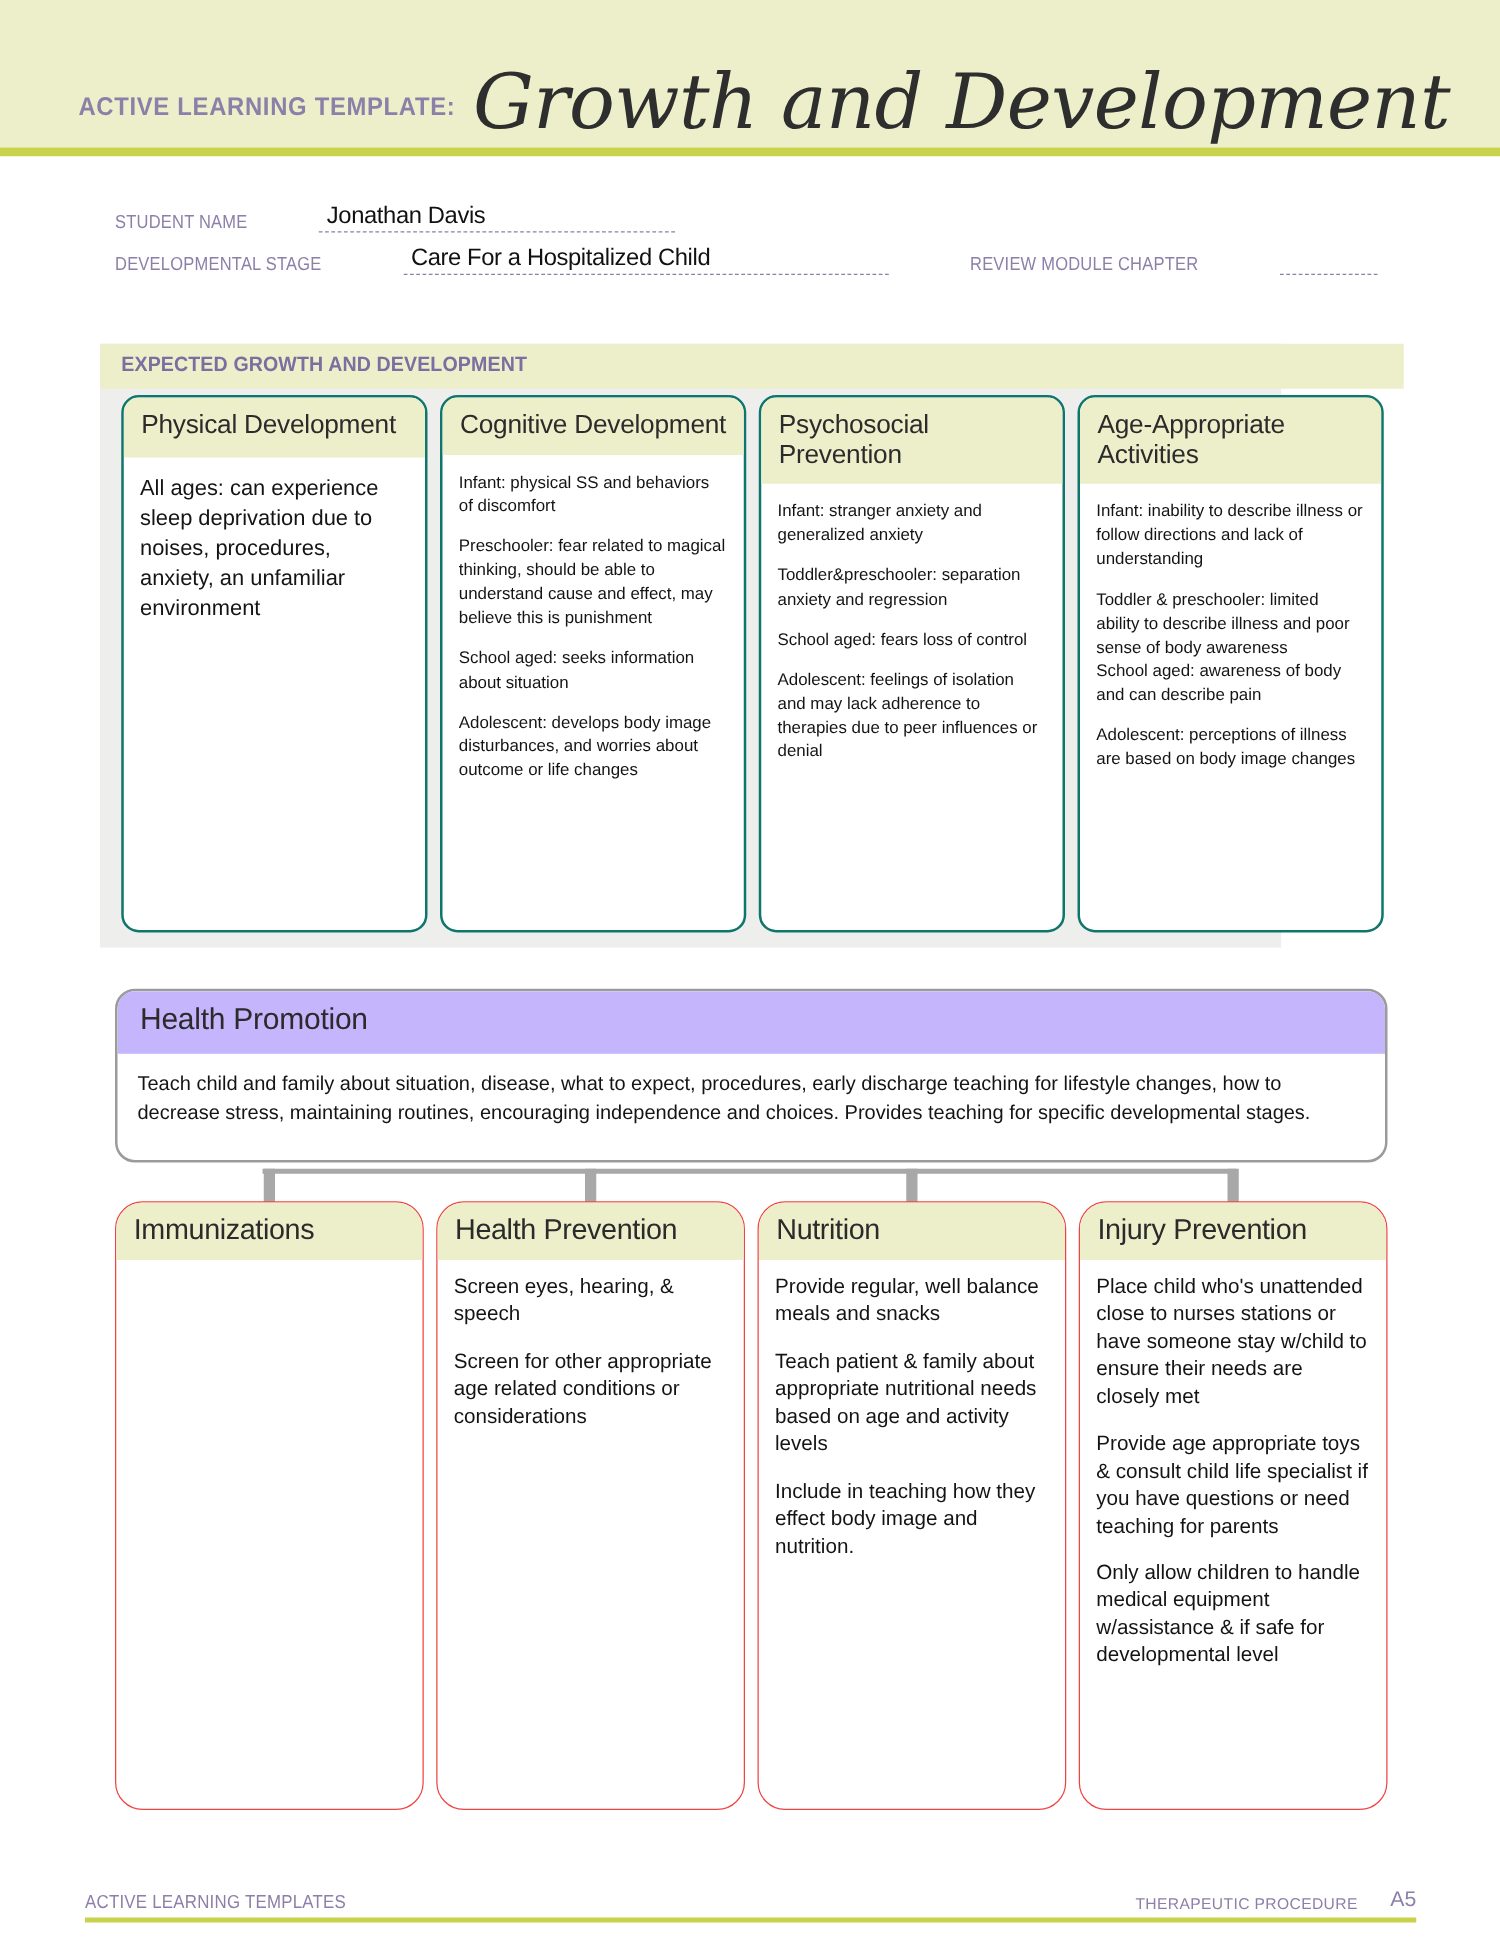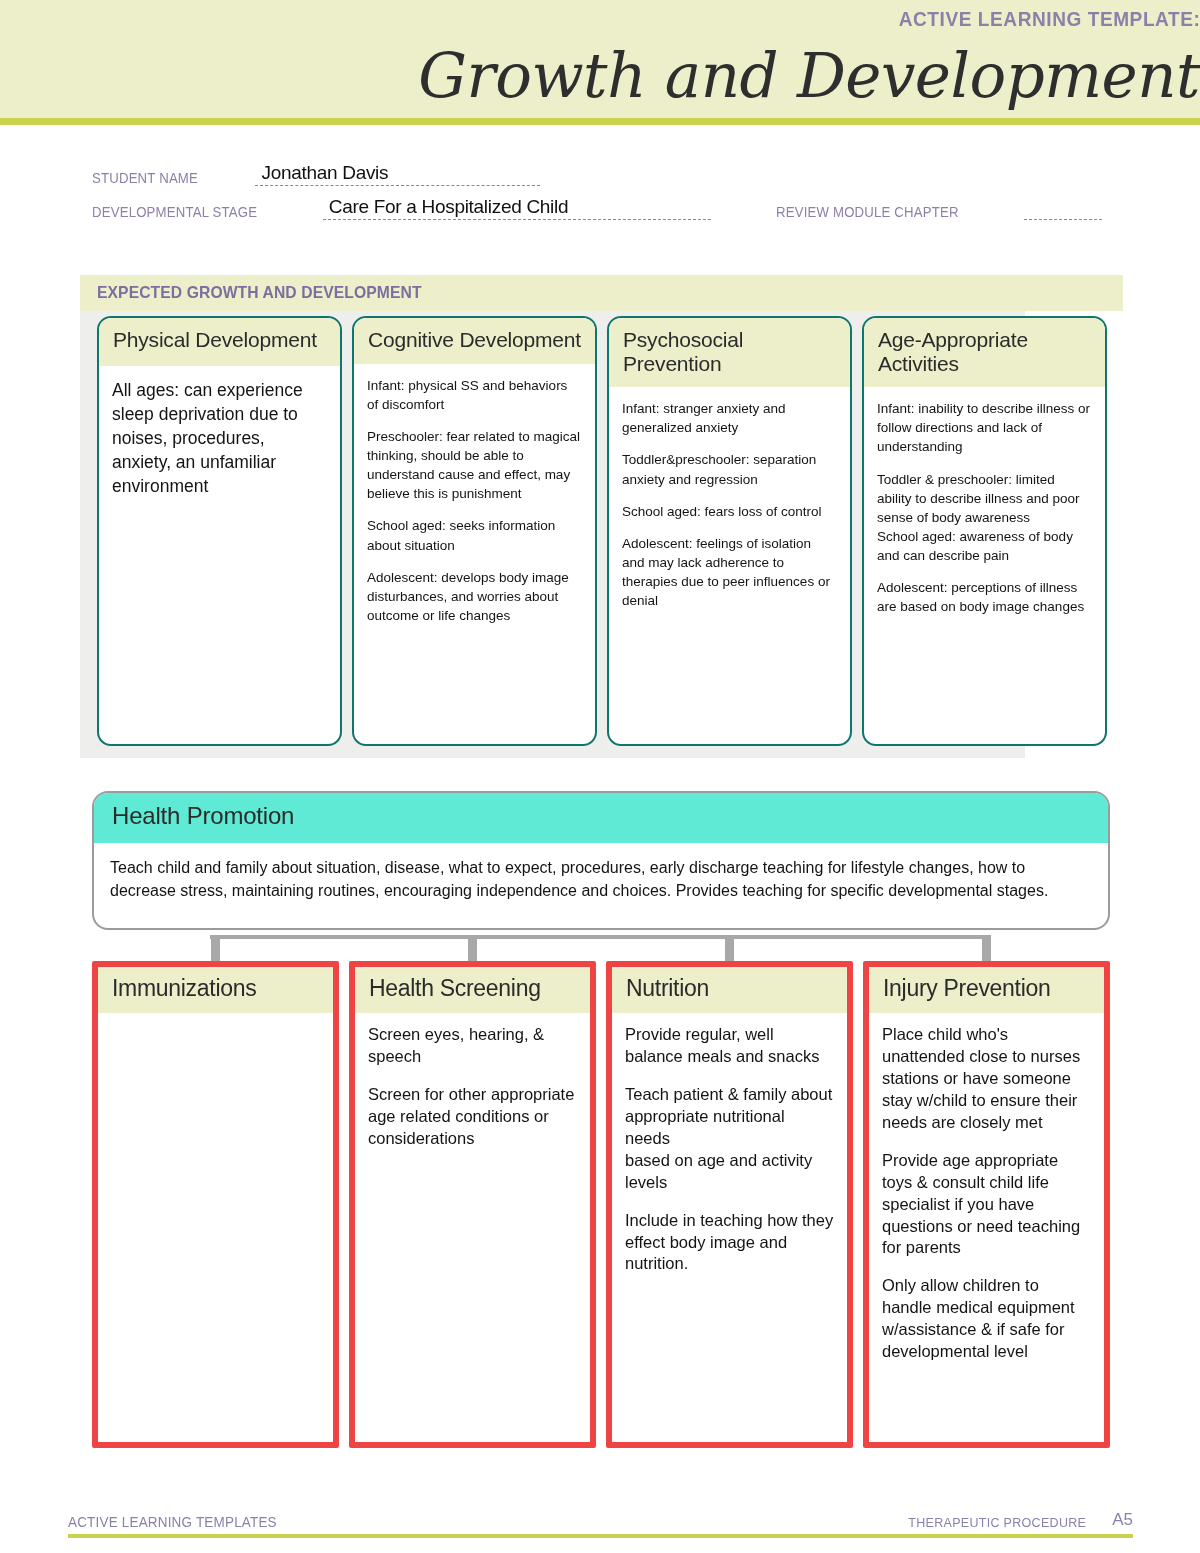--- a/index.html
+++ b/index.html
@@ -33,21 +33,20 @@
   }
   .header-inner {
     position: absolute;
     left: 0; top: 0;
     width: 1200px; height: 118px;
     display: flex;
     align-items: flex-end;
     justify-content: center;
     padding-bottom: 6px;
     box-sizing: border-box;
-    flex-direction: column;
   }
   .alt-label {
     font-size: 20.5px;
     letter-spacing: 0.6px;
     font-weight: bold;
     color: #8c7fa8;
     font-family: "Liberation Sans", sans-serif;
     transform: scaleX(0.93);
     transform-origin: right bottom;
     margin-bottom: 14px;
@@ -192,21 +191,21 @@
     left: 92px;
     top: 791px;
     width: 1018px;
     box-sizing: border-box;
     background: #ffffff;
     border: 2px solid #9b9b9b;
     border-radius: 16px;
     overflow: hidden;
   }
   .hp-head {
-    background: #5eead4;
+    background: #c4b5fd;
     padding: 9px 18px 13px 18px;
   }
   .hp-head .h {
     font-size: 24px;
     color: #2b2b2b;
     font-family: "Liberation Sans", sans-serif;
     letter-spacing: -0.2px;
   }
   .hp-body {
     padding: 13px 16px 26px 16px;
@@ -239,22 +238,22 @@
     left: 92px;
     top: 961px;
     width: 1018px;
     display: flex;
     gap: 10px;
   }
   .bcard {
     width: 247px;
     box-sizing: border-box;
     background: #ffffff;
-    border: 6px solid #ef4444;
-    border-radius: 2px;
+    border: 1px solid #ef4444;
+    border-radius: 22px;
     overflow: hidden;
     height: 487px;
   }
   .bcard-head {
     background: #ecefca;
     padding: 8px 14px 11px 14px;
   }
   .bcard-head .h {
     font-size: 23px;
     color: #2b2b2b;
@@ -421,21 +420,21 @@
 <div class="bottom-row">
 
   <div class="bcard">
     <div class="bcard-head">
       <div class="h">Immunizations</div>
     </div>
   </div>
 
   <div class="bcard">
     <div class="bcard-head">
-      <div class="h">Health Screening</div>
+      <div class="h">Health Prevention</div>
     </div>
     <div class="bcard-body">
       <p class="para">Screen eyes, hearing, &amp; speech</p>
       <p class="para">Screen for other appropriate age related conditions or considerations</p>
     </div>
   </div>
 
   <div class="bcard">
     <div class="bcard-head">
       <div class="h">Nutrition</div>

